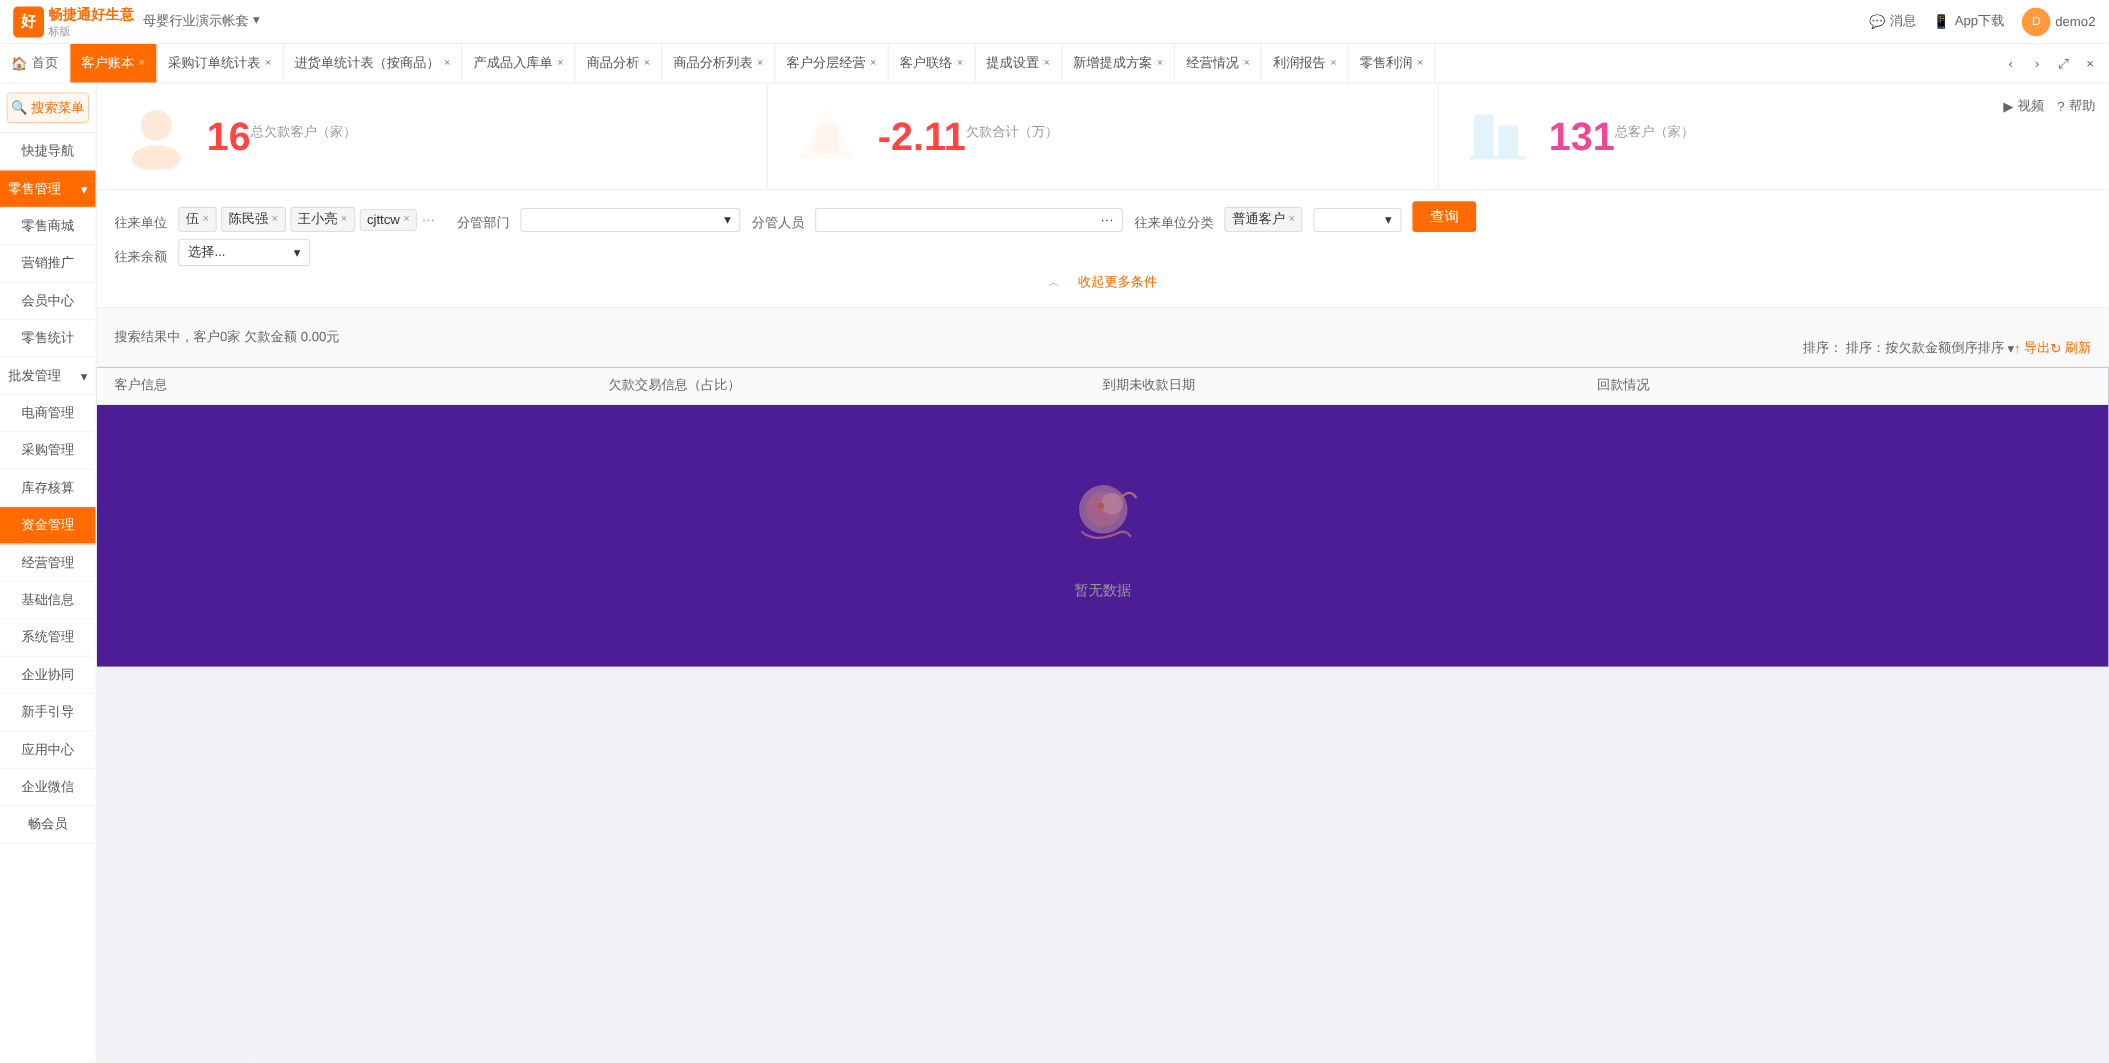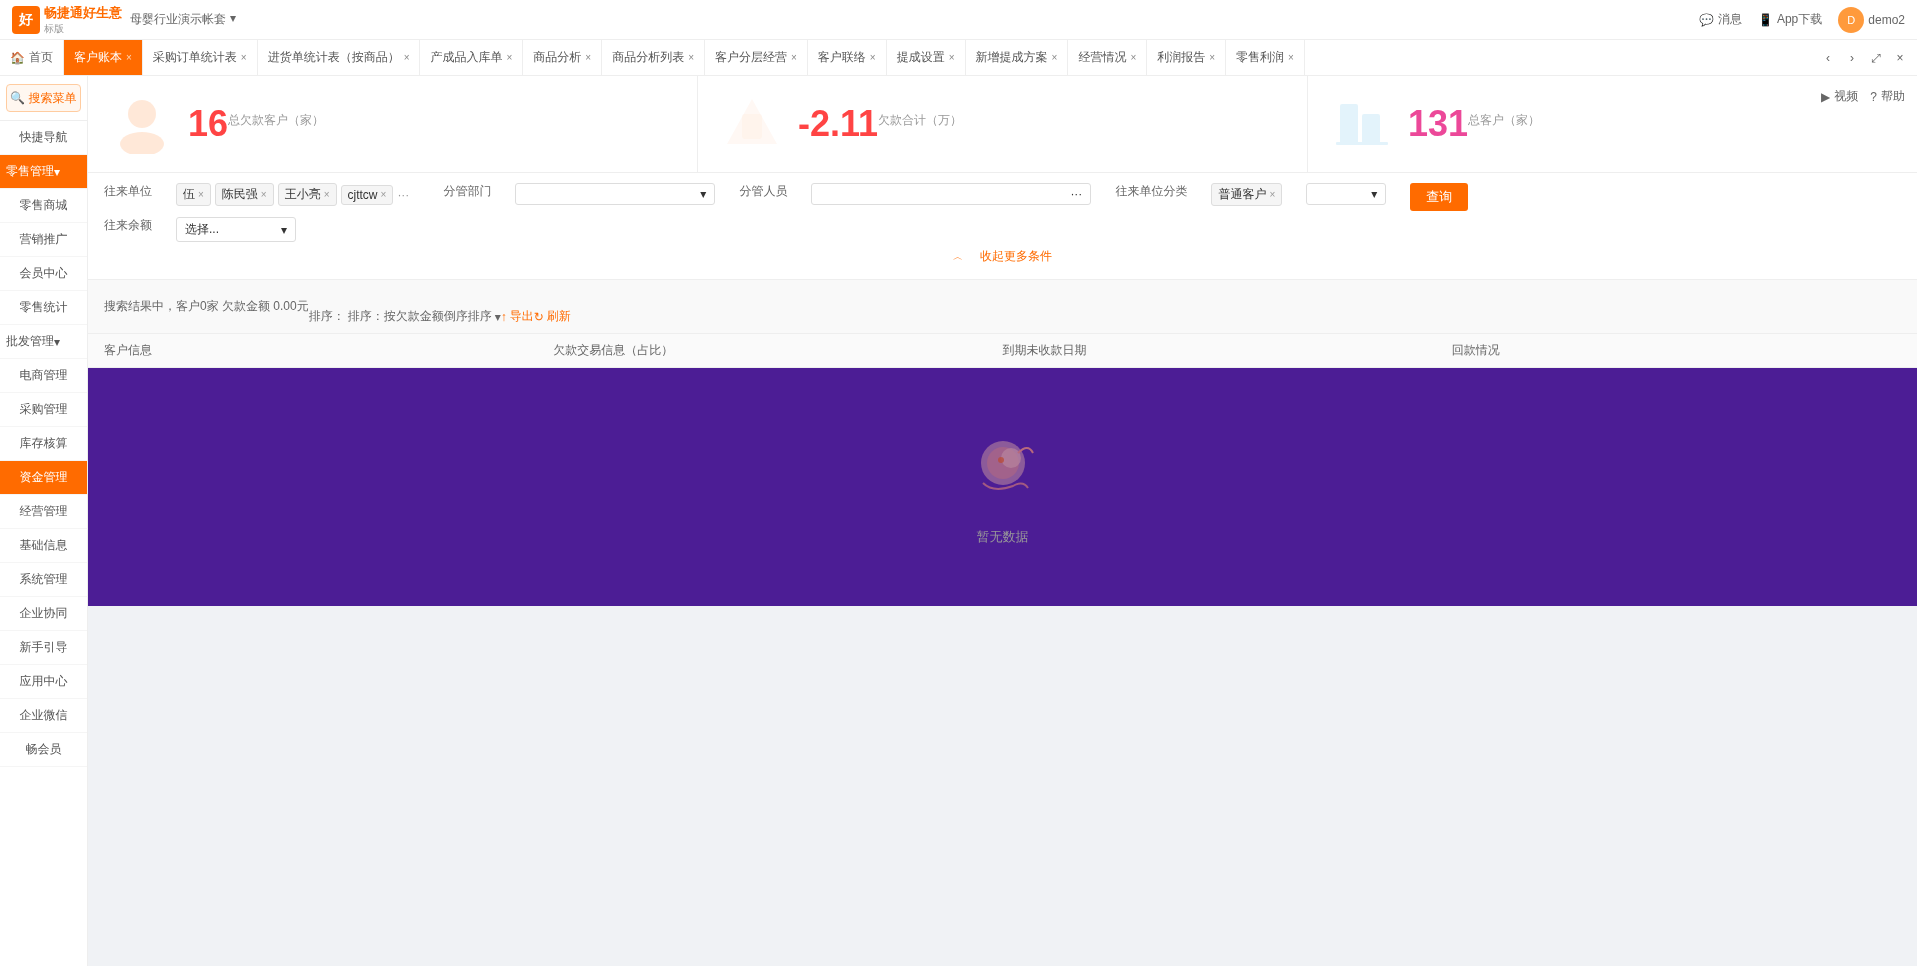--- a/index.html
+++ b/index.html
@@ -85,21 +85,21 @@
       text-align: center;
       font-size: 12px;
       color: #555;
       cursor: pointer;
       border-bottom: 1px solid #f5f5f5;
     }
     .sidebar-nav-item.active {
       background: #ff6b00;
       color: white;
     }
-    .sidebar-nav-item.has-sub { display: flex; align-items: center; gap: 0; }
+    .sidebar-nav-item.has-sub { display: flex; align-items: center; justify-content: center; gap: 18px; }
 
     
     .content-area { flex: 1; overflow-y: auto; background: #f0f2f5; }
 
     
     .stats-cards {
       display: flex;
       background: #fff;
       border-bottom: 1px solid #eee;
     }
@@ -131,22 +131,22 @@
     }
 
     
     .filter-area {
       background: #fff;
       padding: 10px 16px;
       border-bottom: 1px solid #eee;
     }
     .filter-row {
       display: flex;
-      align-items: flex-start;
-      gap: 24px;
+      align-items: flex-end;
+      gap: 10px;
       margin-bottom: 6px;
       flex-wrap: wrap;
     }
     .filter-label { font-size: 12px; color: #666; white-space: nowrap; }
     .filter-tags { display: flex; gap: 4px; flex-wrap: wrap; align-items: center; }
     .filter-tag {
       background: #f5f5f5;
       border: 1px solid #ddd;
       border-radius: 3px;
       padding: 2px 6px;
@@ -191,20 +191,21 @@
       cursor: pointer;
       margin: 4px auto;
     }
 
     
     .results-bar {
       background: #f9f9f9;
       padding: 8px 16px;
       display: flex;
       align-items: center;
+      justify-content: space-between;
       border-bottom: 1px solid #eee;
       font-size: 12px;
     }
     .results-bar-left { color: #666; }
     .results-bar-right { display: flex; align-items: center; color: #666; margin-top: 20px; }
     .sort-select { display: flex; align-items: center; gap: 3px; cursor: pointer; }
     .action-btn {
       display: flex; align-items: center; gap: 3px; cursor: pointer;
       color: #ff6b00;
     }

